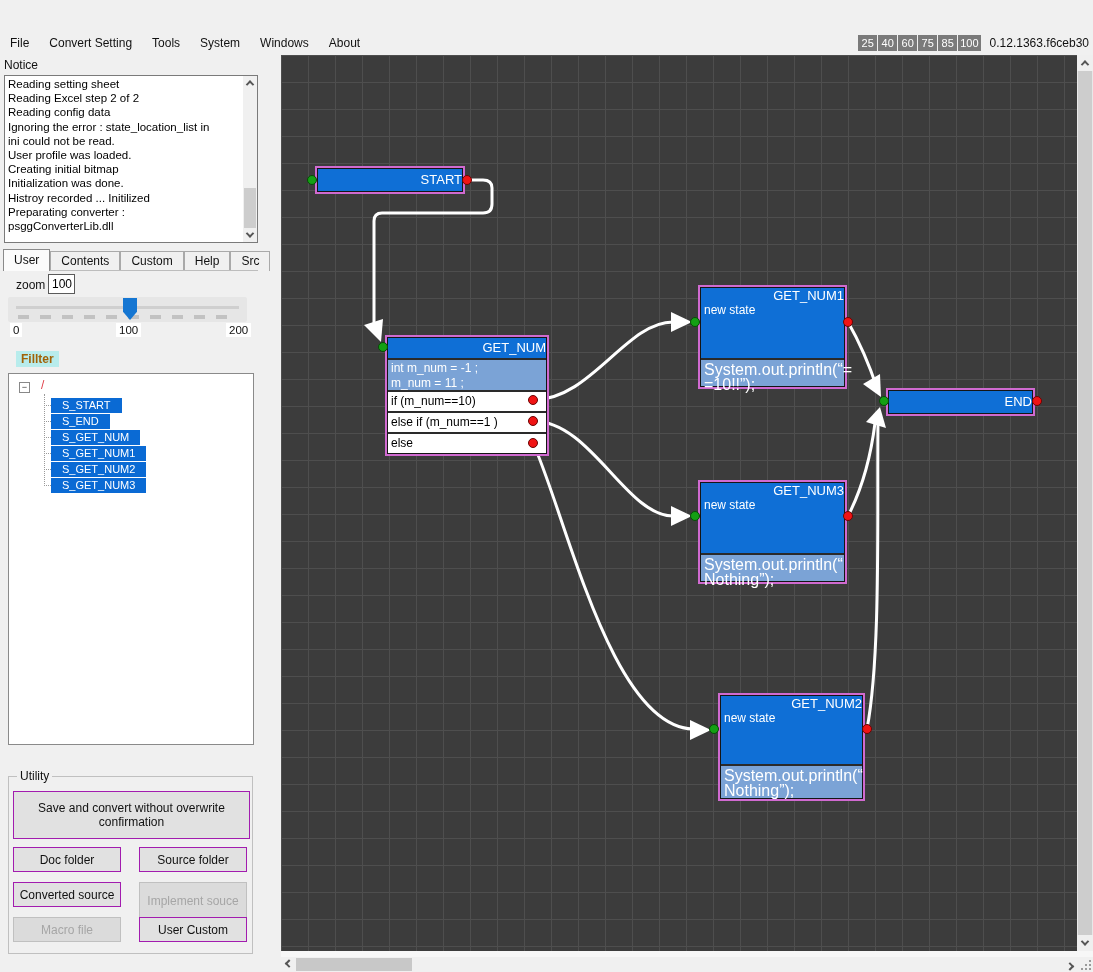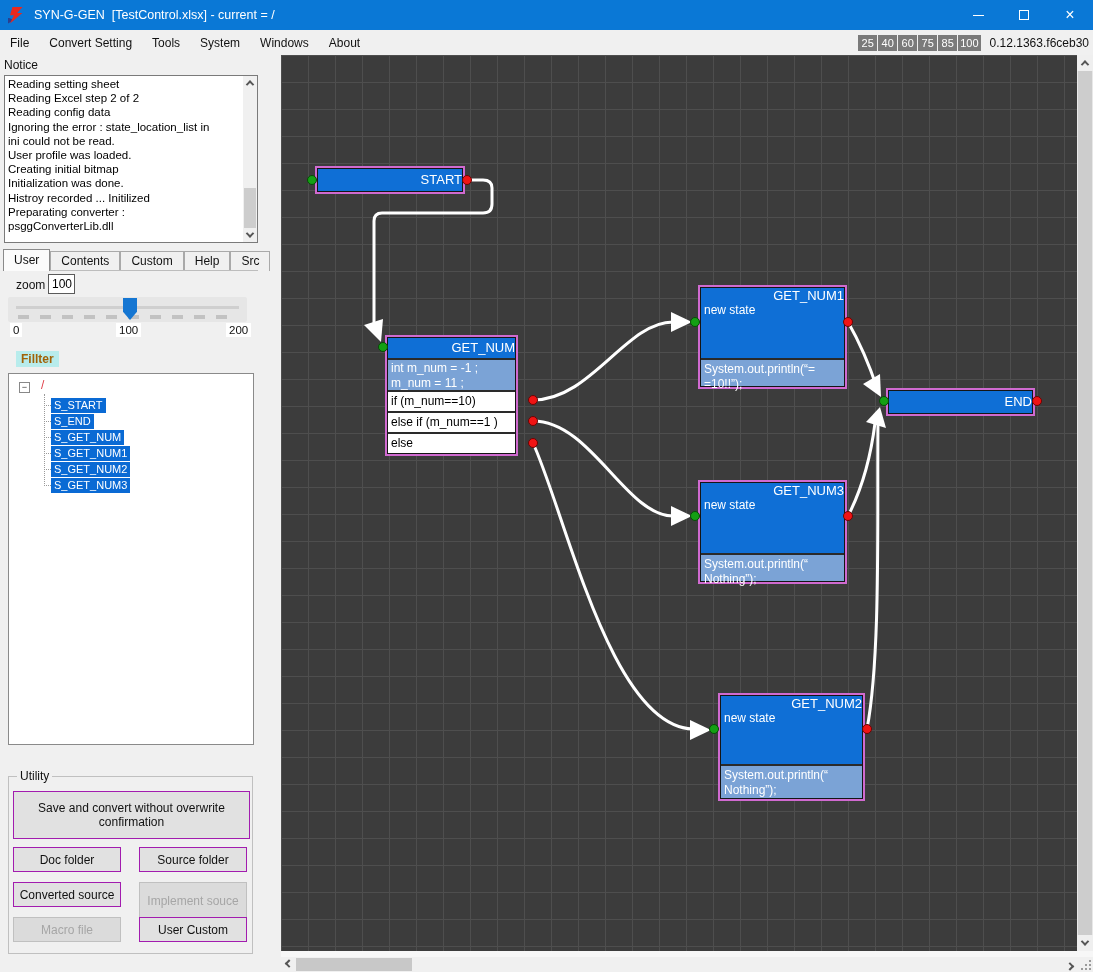--- a/index.html
+++ b/index.html
@@ -61,40 +61,40 @@
   .scale-chip { position:absolute; top:268px; background:#fff; font-size:11.5px; color:#111; padding:1px 3px; }
 
   
   .filter-label { position:absolute; left:16px; top:296px; background:#b8ecec; color:#a16207; font-size:12px; font-weight:bold; padding:1px 5px; }
   .tree-box { position:absolute; left:8px; top:318px; width:246px; height:372px; background:#fff; border:1px solid #8a8a8a; }
   .tree-expander { position:absolute; left:10px; top:8px; width:11px; height:11px; border:1px solid #888; background:#fff;
       font-size:9px; line-height:9px; text-align:center; color:#333; }
   .tree-root { position:absolute; left:32px; top:4px; color:#e0404a; font-size:12px; }
   .tree-vline { position:absolute; left:35px; top:20px; height:92px; border-left:1px dotted #9a9a9a; }
   .tree-hstub { position:absolute; left:35px; width:7px; border-top:1px dotted #9a9a9a; }
-  .tree-item { position:absolute; left:42px; height:15px; background:#0a6ad4; color:#fff; font-size:11px; line-height:15px; padding:0 3px; }
+  .tree-item { position:absolute; left:42px; height:15px; background:#0a6ad4; color:#fff; font-size:11px; line-height:15px; padding:0 11px; }
 
   
   .utility-group { position:absolute; left:8px; top:721px; width:245px; height:178px; border:1px solid #c0c0c0;padding-left:38px; }
   .utility-label { position:absolute; left:8px; top:-8px; background:#f0f0f0; font-size:12px; color:#111; padding:0 3px; }
   .btn { position:absolute; background:#e1e1e1; border:1px solid #a21caf; font-size:12px; color:#111;
       display:flex; align-items:center; justify-content:center; text-align:center; font-family:inherit; }
   .btn.disabled { background:#dbdbdb; border-color:#c0c0c0; color:#a6a6a6; }
 
   
   .canvas { position:absolute; left:281px; top:55px; width:796px; height:896px; background-color:#3c3c3c;
       background-image:linear-gradient(#4e4e4e 1px,transparent 1px),linear-gradient(90deg,#4e4e4e 1px,transparent 1px);
       background-size:27px 27px; overflow:hidden; }
   .edges-svg { position:absolute; left:0; top:0; z-index:1; }
   .node { position:absolute; z-index:2; border:1px solid #151515; box-shadow:0 0 0 2px #d06ad0; background:#0f6fd6; }
   .node-header { background:#0f6fd6; color:#fff; font-size:13px; padding-left:3px;text-align:right; }
   .node-sub { color:#fff; font-size:12px; padding-left:3px; }
   .node-decl { background:#7ba3d6; color:#fff; font-size:12px; line-height:15px; padding:1px 0 0 3px; border-top:2px solid #2a2a2a; }
   .node-row { background:#fff; color:#000; font-size:12px; line-height:19px; padding-left:3px; border-top:2px solid #2a2a2a; }
-  .node-action { background:#7ba3d6; color:#fff; font-size:12px; line-height:15px; padding:2px 0 0 3px; border-top:2px solid #2a2a2a; }
+  .node-action { background:#7ba3d6; color:#fff; font-size:16px; line-height:15px; padding:2px 0 0 3px; border-top:2px solid #2a2a2a; }
   .port { position:absolute; z-index:3; width:10px; height:10px; border-radius:50%; }
   .port-in { background:#14a014; border:1px solid #074a07; }
   .port-out { background:#f01414; border:1px solid #6a0404; }
 
   
   .vscroll { position:absolute; left:1077px; top:55px; width:16px; height:896px; background:#e8e8e8; }
   .vscroll .thumb { position:absolute; left:1px; top:16px; width:14px; height:864px; background:#cdcdcd; }
   .vscroll .btn-up { position:absolute; left:0; top:0; width:16px; height:16px; background:#efefef; display:flex; align-items:center; justify-content:center; }
   .vscroll .btn-down { position:absolute; left:0; bottom:0; width:16px; height:16px; background:#efefef; display:flex; align-items:center; justify-content:center; }
   .gap-strip { position:absolute; left:281px; top:951px; width:812px; height:6px; background:#f7f7f7; }
@@ -103,38 +103,20 @@
   .hscroll .btn-right { position:absolute; right:0; top:0; width:15px; height:15px; display:flex; align-items:center; justify-content:center; }
   .hscroll .thumb { position:absolute; left:15px; top:1px; width:116px; height:13px; background:#c8c8c8; }
   .corner-grip { position:absolute; left:1078px; top:958px; width:14px; height:13px; background:#f0f0f0; }
   .corner-grip i { position:absolute; width:2px; height:2px; background:#9a9a9a; }
 </style>
 </head>
 <body>
 
 <div class="window">
 
-  <div class="titlebar">
-    <div class="app-logo">
-      <div class="flag"></div>
-      <div class="bolt"></div>
-    </div>
-    <span class="title-text">SYN-G-GEN  [TestControl.xlsx] - current = /</span>
-    <div class="win-controls">
-      <div class="win-btn">
-          <span class="glyph-min"></span>
-        </div>
-      <div class="win-btn">
-          <span class="glyph-max"></span>
-        </div>
-      <div class="win-btn">
-          <span class="glyph-close">×</span>
-        </div>
-    </div>
-  </div>
 
   <div class="menubar">
     <span class="menu-item">File</span>
     <span class="menu-item">Convert Setting</span>
     <span class="menu-item">Tools</span>
     <span class="menu-item">System</span>
     <span class="menu-item">Windows</span>
     <span class="menu-item">About</span>
     <div class="menu-right">
       <span class="preset-btn">25</span>
@@ -241,21 +223,21 @@
         <polygon points="430,675 409,665 409,685"></polygon>
         <polygon points="600,342 582,329 599,319"></polygon>
         <polygon points="599,352 605,373 585,367"></polygon>
       </g>
     </svg>
 
     <div class="node" style="left:36px; top:113px; width:146px; height:24px;">
       <div class="node-header" style="line-height:21px;">START</div>
     </div>
 
-    <div class="node" style="left:106px; top:282px; width:129px;">
+    <div class="node" style="left:106px; top:282px; width:160px;">
       <div class="node-header" style="height:20px; line-height:20px;">GET_NUM</div>
       <div class="node-decl" style="height:32px;">
         <div>int m_num = -1 ;</div>
         <div>m_num = 11 ;</div>
       </div>
       <div class="node-row">if (m_num==10)</div>
       <div class="node-row">else if (m_num==1 )</div>
       <div class="node-row">else</div>
     </div>
 

